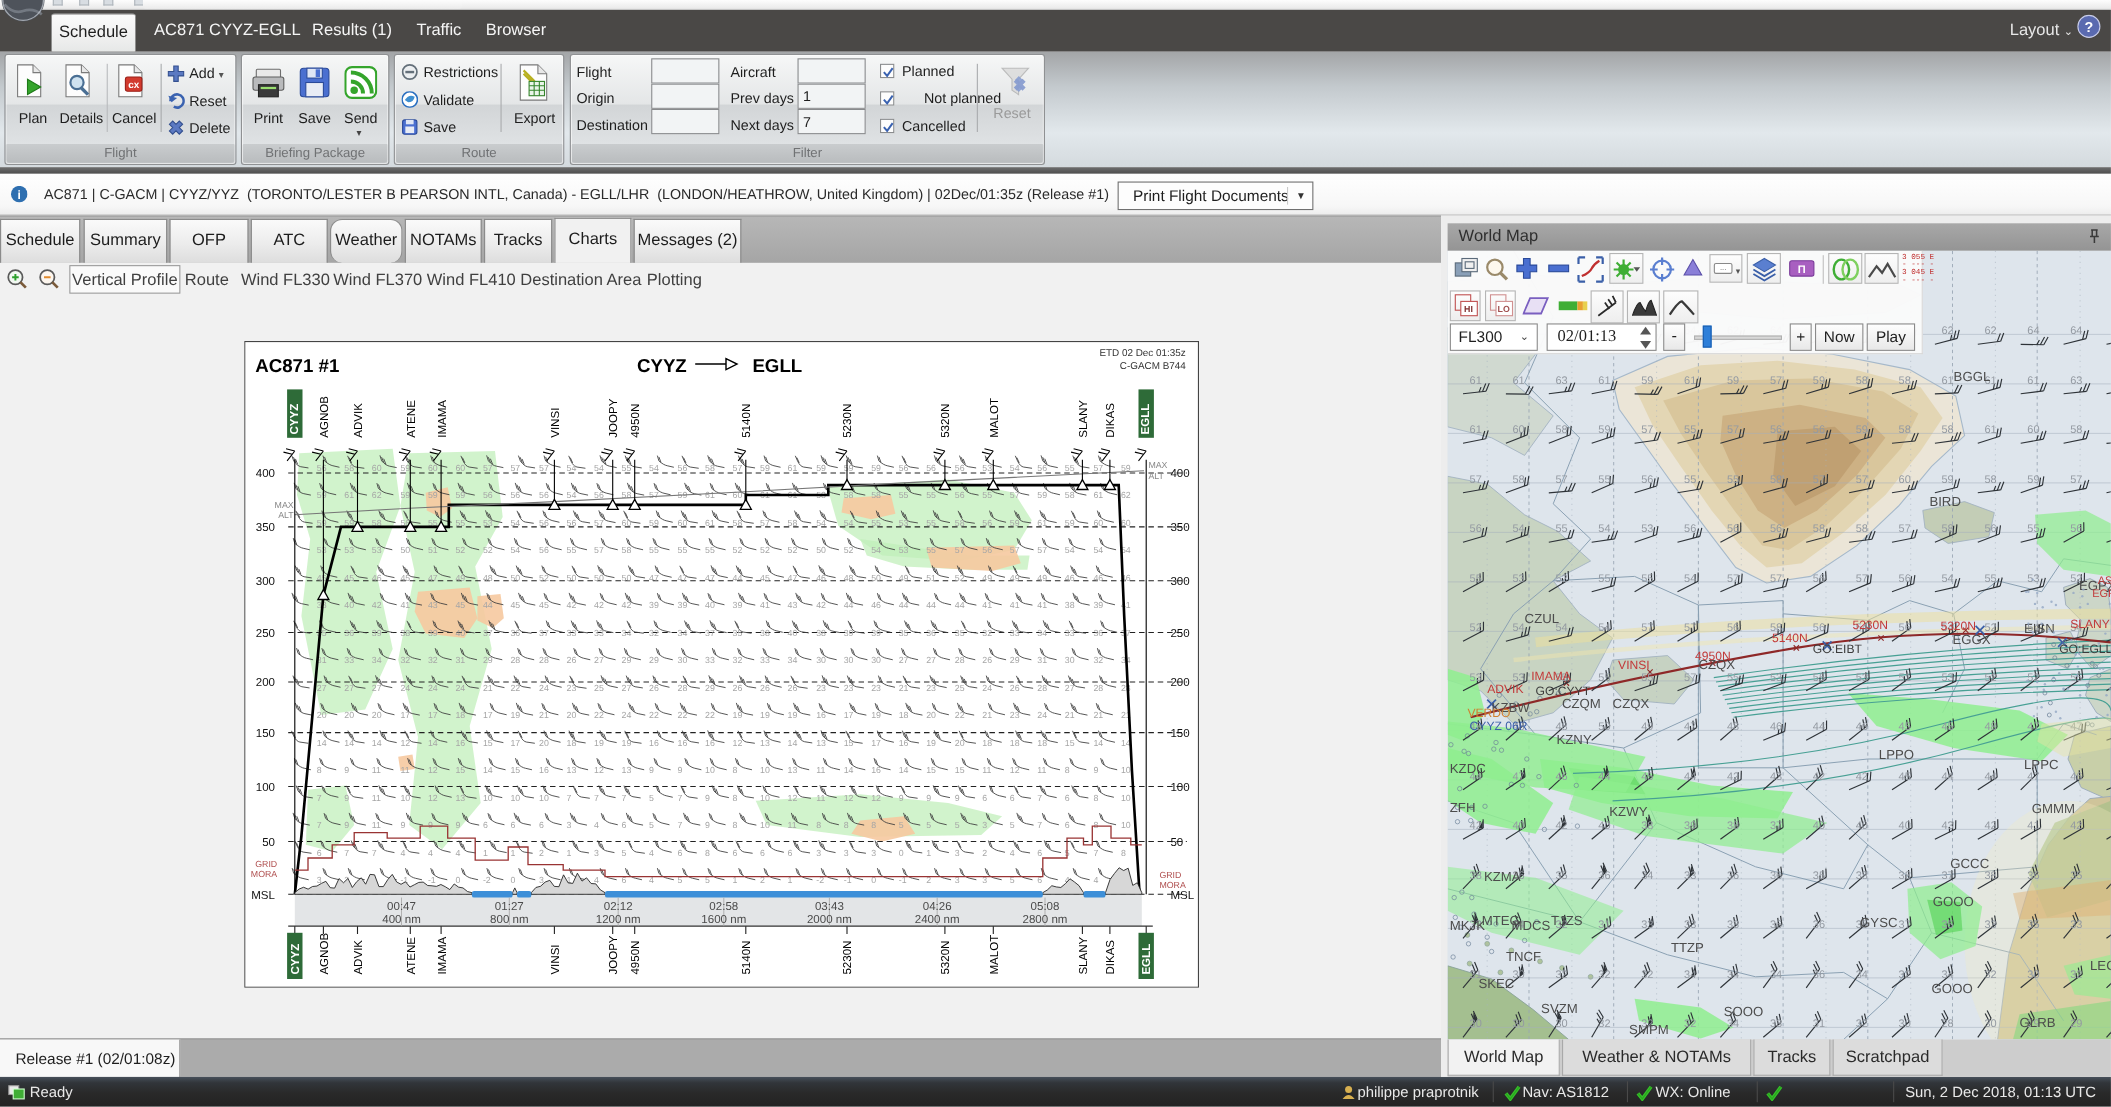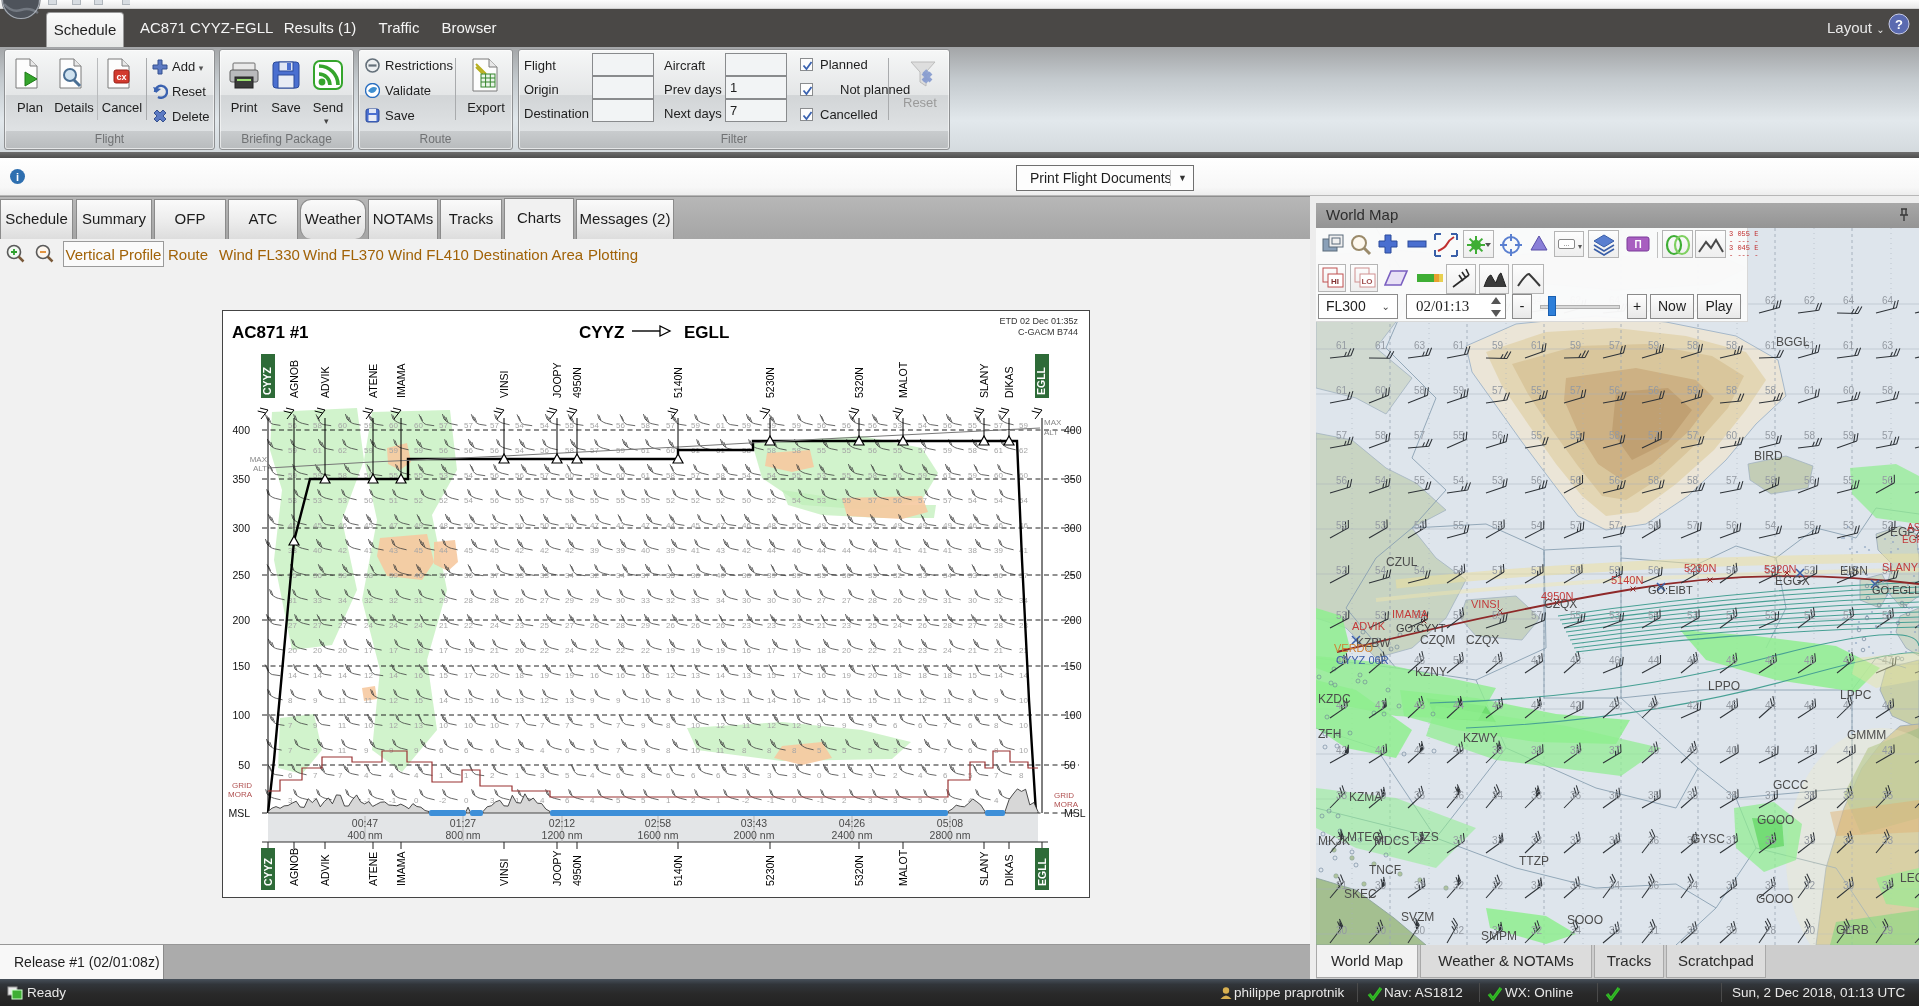--- a/index.html
+++ b/index.html
@@ -17,21 +17,21 @@
 .flabel{position:absolute;font-size:13px;color:#1e1e1e;height:22px;line-height:22px;}
 .fbox{position:absolute;width:62px;height:23px;background:#f2f4f5;border:1px solid #898b8d;font-size:13px;color:#1e1e1e;line-height:21px;padding-left:4px;}
 .chk{position:absolute;width:13px;height:13px;background:#fdfdfd;border:1px solid #8a8c8e;}
 .chk svg{position:absolute;left:0px;top:0px;}
 #infobar{left:0;top:158px;width:1919px;height:38px;background:linear-gradient(#ffffff,#f7f7f7 80%,#ededed);border-bottom:1px solid #b7b7b7;font-size:13px;color:#2a2a2a;line-height:37px;}
 #pfd{position:absolute;left:1016px;top:7px;width:178px;height:26px;background:#fdfdfd;border:1px solid #707070;font-size:14px;color:#1e1e1e;line-height:24px;}
 #tabstrip1{left:0;top:196px;width:1310px;height:43px;background:linear-gradient(#b7b7b7,#a5a5a5);border-top:1px solid #8e8e8e;}
 .t1{position:absolute;top:199px;height:40px;white-space:nowrap;background:linear-gradient(#fafafa,#ececec 55%,#dddddd);border:1px solid #8b8b8b;border-bottom:none;font-size:15px;color:#1c1c1c;text-align:center;line-height:38px;}
 .t1.on{background:#f1f1f1;height:41px;top:198px;z-index:3;}
 #tabstrip2{left:0;top:239px;width:1310px;height:31px;background:#f1f1f1;}
-.t2{position:absolute;height:26px;white-space:nowrap;font-size:15px;color:#a16207;text-align:center;line-height:26px;}
+.t2{position:absolute;height:26px;white-space:nowrap;font-size:15px;color:#404040;text-align:center;line-height:26px;}
 .t2.on{background:#fafafa;border:1px solid #9a9a9a;}
 #content{left:0;top:270px;width:1310px;height:674px;background:#f1f1f1;}
 #relbar{left:0;top:944px;width:1310px;height:35px;background:#ababab;border-top:1px solid #979797;}
 #reltab{position:absolute;left:0;top:0;width:164px;height:35px;background:#f8f8f8;border-right:1px solid #8a8a8a;font-size:14px;color:#1e1e1e;line-height:34px;padding-left:14px;}
 #statusbar{left:0;top:979px;width:1919px;height:27px;background:linear-gradient(#47505a,#31353a 20%,#292929 55%,#222222);color:#e8e8e8;font-size:13.5px;}
 #rpanel{left:1310px;top:196px;width:609px;height:783px;background:#ededed;}
 #rphead{position:absolute;left:6px;top:7px;width:603px;height:25px;background:linear-gradient(#a8a8a8,#949494);color:#2e2e2e;font-size:15px;line-height:24px;padding-left:10px;}
 #maparea{position:absolute;left:6px;top:32px;width:603px;height:717px;overflow:hidden;background:#dde4ec;}
 #mtools{position:absolute;left:0px;top:0px;width:432px;height:94px;background:rgba(250,250,250,.97);border-right:1px solid #d8d8d8;border-bottom:1px solid #d8d8d8;}
 .mbox{position:absolute;border:1px solid #b5b5b5;background:linear-gradient(#fdfdfd,#eeeeee);}
@@ -216,20 +216,21 @@
     <path d="M14,12 l4,-4 4,4 -4,4 z M14,20 l4,-4 4,4 -4,4 z" fill="#8a9ed0" opacity="0.9" transform="translate(2,2) scale(0.9)"></path>
     <path d="M15,13 l8,8 M23,13 l-8,8" stroke="#8a9ed0" stroke-width="4" opacity="0.95"></path>
   </svg>
 <div class="smbtn" style="left:903px;top:93px;color:#9a9a9a;">Reset</div>
 <div class="abs" id="ribbon-edge"></div>
 <div class="abs" id="infobar">
     <svg class="abs" style="left:10px;top:11px;" width="15" height="15" viewBox="0 0 15 15">
       <circle cx="7.5" cy="7.5" r="7.5" fill="#2e6fb0"></circle>
       <text x="7.5" y="11.5" font-size="11" font-weight="bold" font-family="Liberation Serif,serif" fill="#fff" text-anchor="middle">i</text>
     </svg>
+    <div class="abs" style="left:40px;top:0;">AC871 | C-GACM | CYYZ/YYZ&nbsp; (TORONTO/LESTER B PEARSON INTL, Canada) - EGLL/LHR&nbsp; (LONDON/HEATHROW, United Kingdom) | 02Dec/01:35z (Release #1)</div>
     <div id="pfd"><span style="padding-left:13px;">Print Flight Documents</span><span style="position:absolute;right:6px;top:0;font-size:9px;color:#333;">▼</span><span style="position:absolute;right:22px;top:4px;bottom:4px;width:1px;background:#c9c9c9;"></span></div>
   </div>
 <div class="abs" id="tabstrip1"></div>
 <div class="t1" style="left:0px;width:73px;">Schedule</div>
 <div class="t1" style="left:76px;width:76px;">Summary</div>
 <div class="t1" style="left:154px;width:72px;">OFP</div>
 <div class="t1" style="left:228px;width:70px;">ATC</div>
 <div class="t1" style="left:300px;width:66px;border-radius:11px;">Weather</div>
 <div class="t1" style="left:368px;width:70px;">NOTAMs</div>
 <div class="t1" style="left:440px;width:62px;">Tracks</div>

